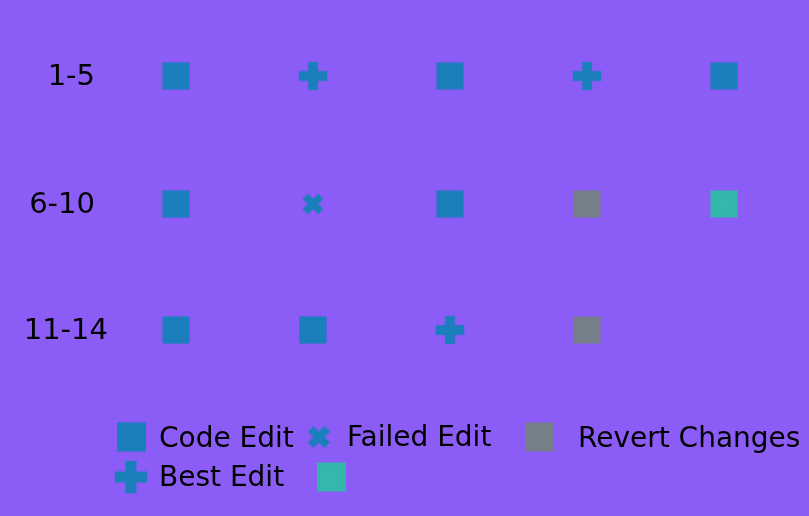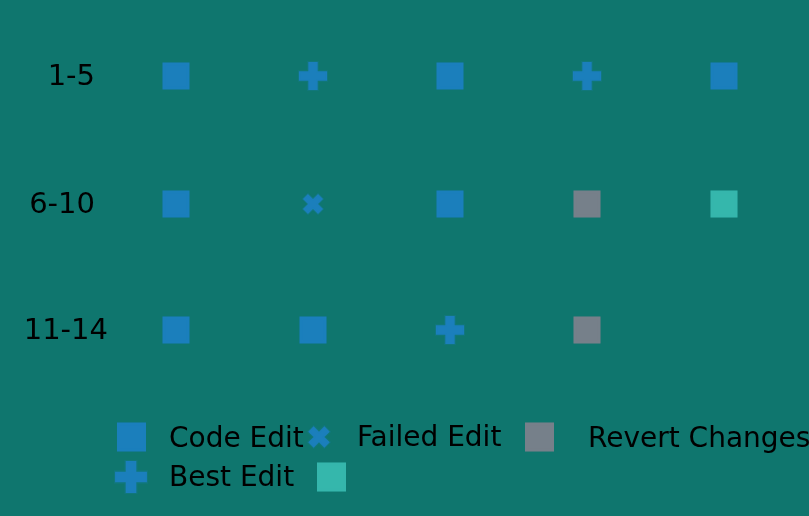--- a/index.html
+++ b/index.html
@@ -1,34 +1,34 @@
 <!DOCTYPE html>
 <html><head>
 <meta charset="utf-8">
 <style>
   html,body{margin:0;padding:0;background:#ffffff;}
   body{width:809px;height:516px;overflow:hidden;font-family:"DejaVu Sans",sans-serif;}
-  .figure{position:relative;width:809px;height:516px;background:#0f766e;}
+  .figure{position:relative;width:809px;height:516px;background:#8b5cf6;}
   #plot,#legend{position:absolute;left:0;top:0;right:0;bottom:0;}
   .rowlabel{
     position:absolute;left:0;width:95px;text-align:right;
     transform:translateY(-52%);
     font-size:29px;color:#000000;line-height:1;white-space:nowrap;
   }
   .mark{
     position:absolute;transform:translate(-50%,-50%);
     display:flex;align-items:center;justify-content:center;
   }
   .sq{border-style:solid;border-width:3px;box-sizing:content-box;}
   .lentry{
     position:absolute;display:flex;align-items:center;
     transform:translateY(-50%);
   }
   .lslot{width:48px;display:flex;align-items:center;justify-content:center;flex:0 0 48px;}
-  .llabel{font-size:28px;color:#000000;line-height:1;padding-left:4px;white-space:nowrap;margin-left:10px;}
+  .llabel{font-size:28px;color:#000000;line-height:1;padding-left:4px;white-space:nowrap;}
 </style>
 </head>
 <body>
 
 <div class="figure">
   <div id="plot">
       <div class="rowlabel" style="top: 76px;">1-5</div>
       <div class="mark" style="left: 176px; top: 76px;">
         <div class="sq" style="height: 21px; width: 21px; background: rgb(27, 127, 188); border-color: rgba(27, 127, 188, 0.15);"></div>
       </div>

